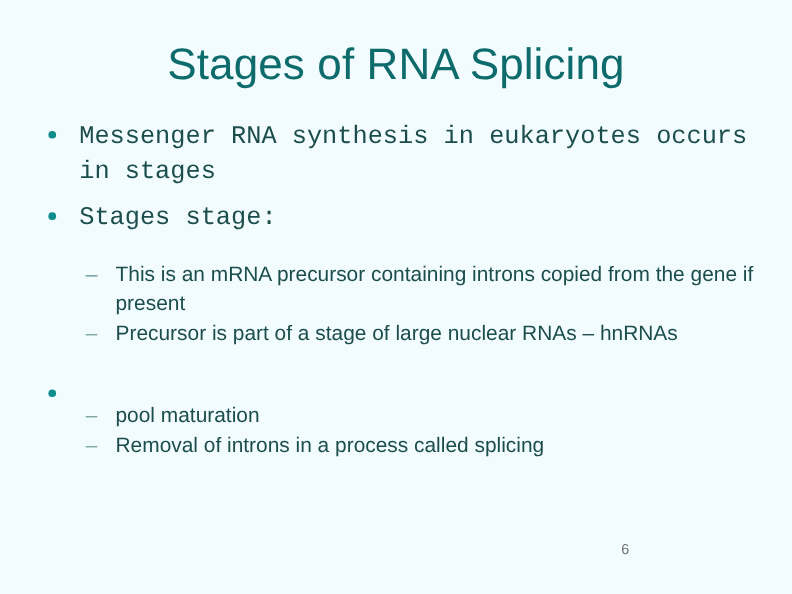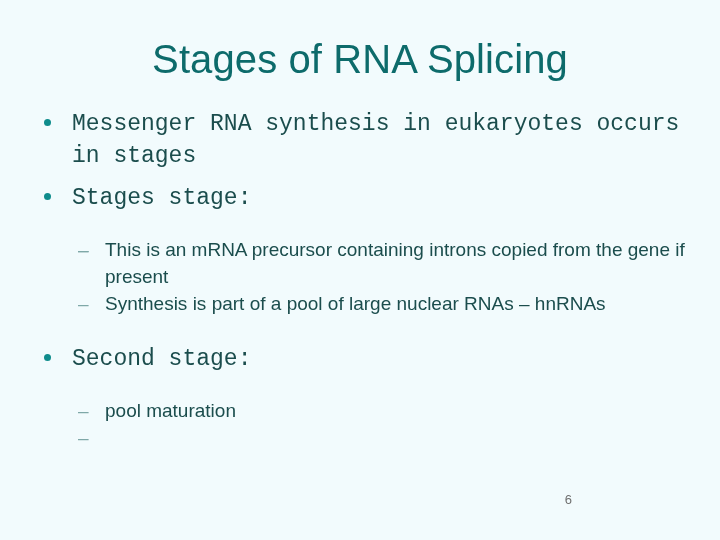--- a/index.html
+++ b/index.html
@@ -134,38 +134,38 @@
       <span class="marker">–</span>
     </div>
 
     <div class="l2">
       <span class="marker">–</span>
       <span>This is an mRNA precursor containing introns copied from the gene if present</span>
     </div>
 
     <div class="l2">
       <span class="marker">–</span>
-      <span>Synthesis is part of a pool of large nuclear RNAs – hnRNAs</span>
+      <span>Precursor is part of a stage of large nuclear RNAs – hnRNAs</span>
     </div>
 
     <div class="gap-lg"></div>
 
     <div class="l1">
       <span class="marker"><span class="dot"></span></span>
-      <span>Second stage:</span>
     </div>
 
     <div class="gap-md"></div>
 
     <div class="l2">
       <span class="marker">–</span>
       <span>pool maturation</span>
     </div>
 
     <div class="l2">
       <span class="marker">–</span>
+      <span>Removal of introns in a process called splicing</span>
     </div>
 
   </div>
 
   <div class="slide-number">6</div>
 
 </div>
 
 </body></html>

